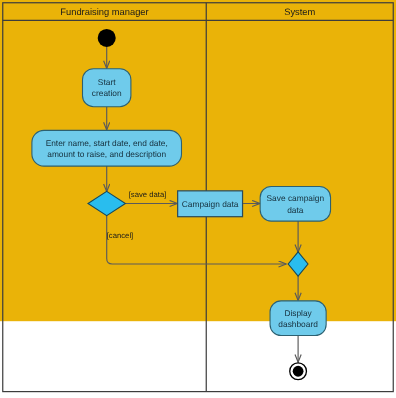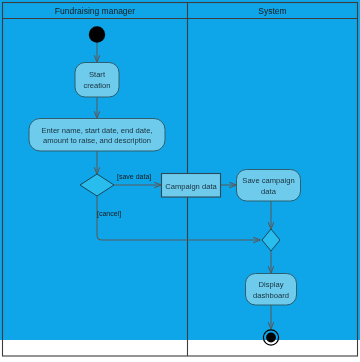--- a/index.html
+++ b/index.html
@@ -9,22 +9,22 @@
   }
   body {
     width: 360px;
     height: 362px;
     font-family: "Liberation Sans", sans-serif;
     overflow: hidden;
   }
   #canvas {
     position: relative;
     width: 360px;
-    height: 340px;
-    background: #0ea5e9;
+    height: 292px;
+    background: #eab308;
   }
   #diagram-svg {
     position: absolute;
     left: 0;
     top: 0;
   }
   .lane-title {
     font-size: 8.5px;
     fill: #1a1a1a;
     text-anchor: middle;

